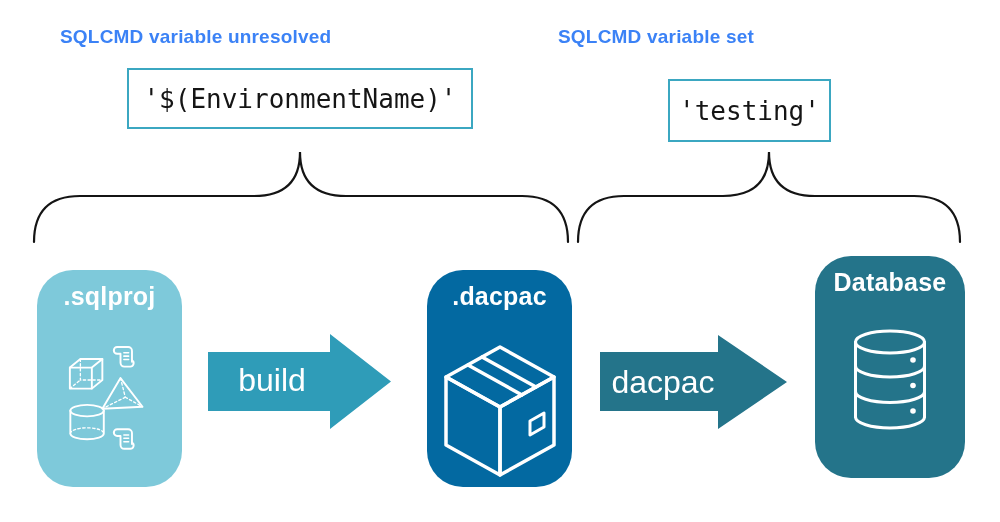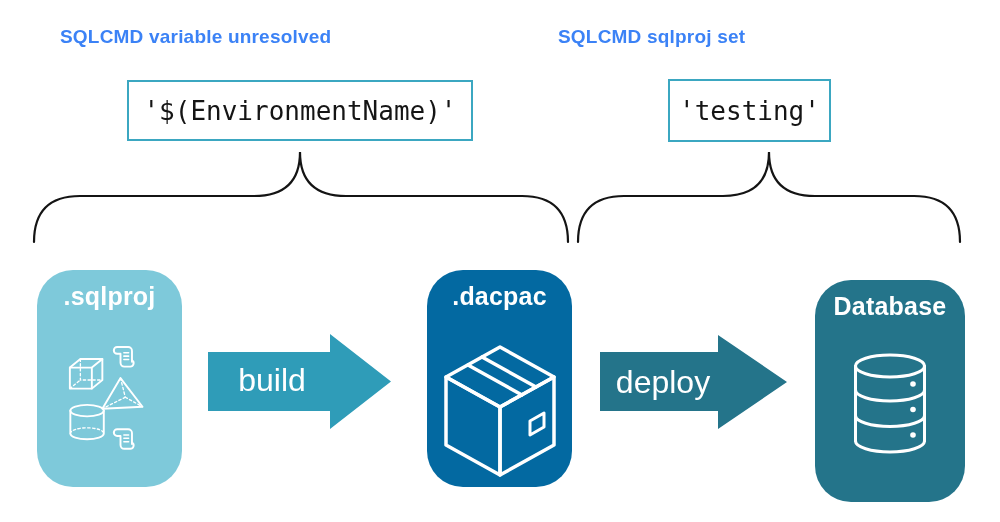--- a/index.html
+++ b/index.html
@@ -10,54 +10,54 @@
   .heading{
     position:absolute;top:26px;font-size:19px;font-weight:700;color:#3b82f6;
     text-align:left;letter-spacing:0.2px;
   }
   .heading.left{left:60px;width:480px;}
   .heading.right{left:558px;width:420px;}
   .codebox{
     position:absolute;background:#ffffff;border:2.5px solid #3ba7c1;
     display:flex;align-items:center;justify-content:center;box-sizing:border-box;
   }
-  .codebox.left{left:127px;top:80px;width:346px;height:61px;}
+  .codebox.left{left:127px;top:68px;width:346px;height:61px;}
   .codebox.right{left:668px;top:79px;width:163px;height:63px;}
   .codetext{
     font-family:"DejaVu Sans Mono",monospace;font-size:26px;color:#151515;white-space:pre;
   }
   .braces{position:absolute;left:0;top:0;width:1000px;height:522px;}
   .node{
     position:absolute;border-radius:36px;
     display:flex;flex-direction:column;align-items:center;gap:28px;
   }
   .node.sqlproj{left:37px;top:270px;width:145px;height:217px;background:#7ec9da;}
   .node.dacpac{left:427px;top:270px;width:145px;height:217px;background:#0369a1;}
-  .node.database{left:815px;top:280px;width:150px;height:222px;background:#24748a;}
+  .node.database{left:815px;top:256px;width:150px;height:222px;background:#24748a;}
   .node-label{
     margin-top:12px;font-size:25px;font-weight:700;color:#ffffff;letter-spacing:0.2px;
   }
   .node-icon{margin-top:4px;}
   .arrow{position:absolute;}
   .arrow.build{left:208px;top:333px;}
   .arrow.deploy{left:600px;top:334px;}
   .arrow-label{
     position:absolute;display:flex;align-items:center;justify-content:center;
     font-size:32px;font-weight:400;color:#ffffff;
   }
   .arrow-label.build{left:208px;top:349px;width:128px;height:62px;}
   .arrow-label.deploy{left:598px;top:351px;width:130px;height:62px;}
 </style>
 </head>
 <body>
 
 <div class="canvas">
 
   <div class="heading left">SQLCMD variable unresolved</div>
-  <div class="heading right">SQLCMD sqlproj set</div>
+  <div class="heading right">SQLCMD variable set</div>
 
   <div class="codebox left">
     <span class="codetext">'$(EnvironmentName)'</span>
   </div>
   <div class="codebox right">
     <span class="codetext">'testing'</span>
   </div>
 
   <svg class="braces" viewBox="0 0 1000 522" fill="none" stroke="#141414" stroke-width="2.2" stroke-linecap="round">
     <path d="M34 242 Q34 196 80 196 L254 196 Q300 196 300 152 Q300 196 346 196 L522 196 Q568 196 568 242"></path>
@@ -111,21 +111,21 @@
       <path d="M26 22 L80 52 M40 14 L94 44"></path>
       <path d="M4 34 L58 64 L58 132 L4 102 Z"></path>
       <path d="M58 64 L112 34 L112 102 L58 132 Z"></path>
       <path d="M88 78 L102 70 L102 84 L88 92 Z" stroke-width="3"></path>
     </svg>
   </div>
 
   <svg class="arrow deploy" width="188" height="96" viewBox="0 0 188 96">
     <polygon points="0,18 118,18 118,1 187,48 118,95 118,77 0,77" fill="#24748a"></polygon>
   </svg>
-  <div class="arrow-label deploy">deploy</div>
+  <div class="arrow-label deploy">dacpac</div>
 
   <div class="node database">
     <div class="node-label">Database</div>
     <svg class="node-icon" width="76" height="104" viewBox="0 0 76 104" fill="none" stroke="#ffffff" stroke-width="3" stroke-linecap="round">
       <ellipse cx="38" cy="13" rx="34.5" ry="11"></ellipse>
       <path d="M3.5 13 V88 M72.5 13 V88"></path>
       <path d="M3.5 88 a34.5 11 0 0 0 69 0"></path>
       <path d="M3.5 37 a34.5 11 0 0 0 69 0"></path>
       <path d="M3.5 62.5 a34.5 11 0 0 0 69 0"></path>
       <circle cx="61" cy="31" r="2.8" fill="#ffffff" stroke="none"></circle>

